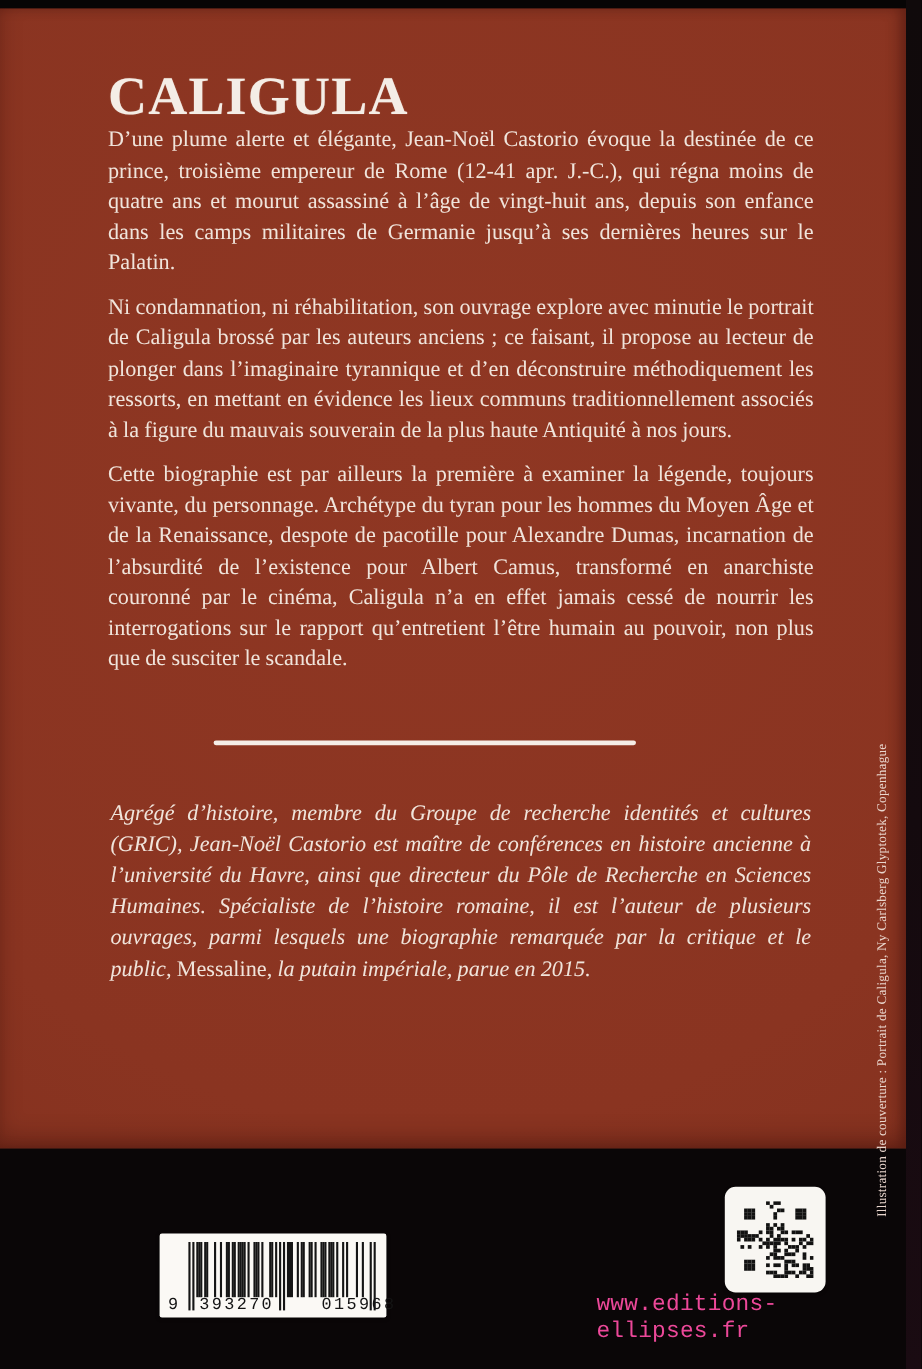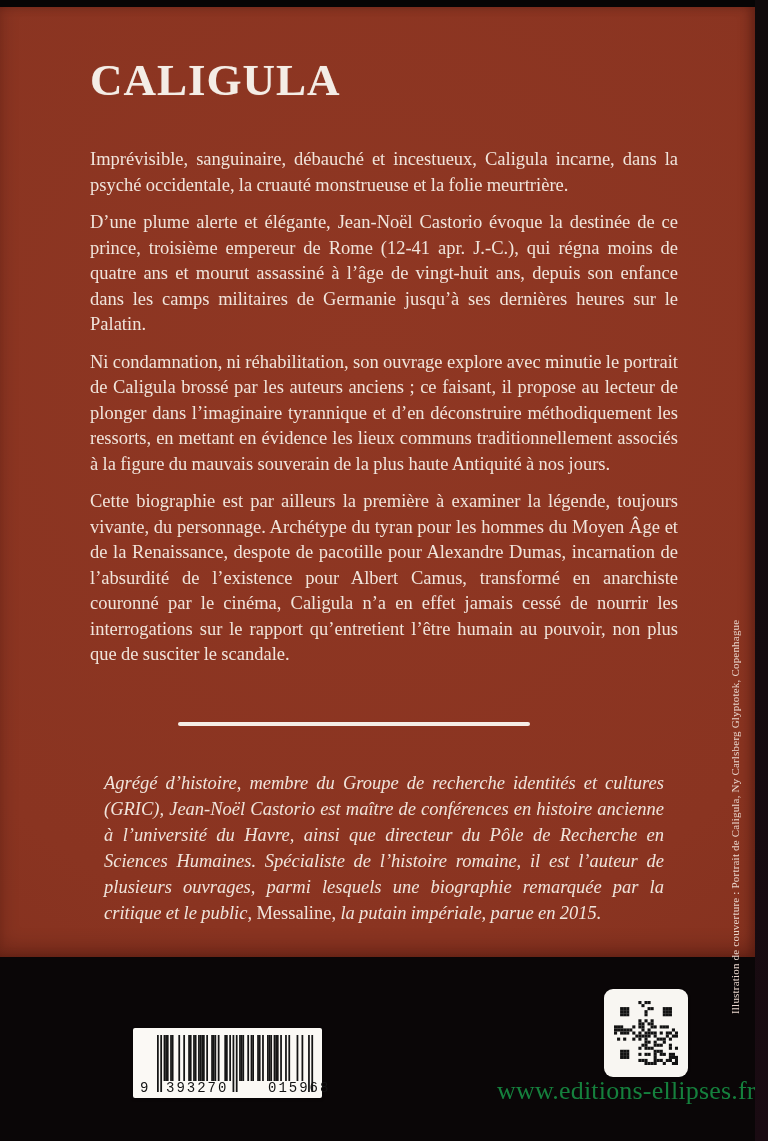--- a/index.html
+++ b/index.html
@@ -25,21 +25,21 @@
   .para{
     margin:0 0 12px 0;font-size:18.5px;line-height:25.5px;text-align:justify;
     color:#f0e4db;word-spacing:-0.3px;
   }
   .para.first{margin-top:42px;}
   .divider{
     width:352px;height:4px;background:#f5ede6;border-radius:2px;
     margin:54px 0 44px 88px;
   }
   .bio{
-    margin:14px;font-size:18.5px;line-height:26px;font-style:italic;
+    margin:2px;font-size:18.5px;line-height:26px;font-style:italic;
     text-align:justify;color:#f0e4db;word-spacing:-0.3px;
   }
   .bio .roman{font-style:normal;}
   .credit{
     position:absolute;left:729px;top:1014px;white-space:nowrap;
     transform:rotate(-90deg);transform-origin:0 0;
     font-size:11px;letter-spacing:.2px;color:#e9d6cd;z-index:6;
   }
   .barcode-label{
     position:absolute;left:133px;top:1028px;width:189px;height:70px;
@@ -52,34 +52,34 @@
   }
   .bc-d0{position:absolute;left:7px;top:0;}
   .bc-d1{position:absolute;left:33px;top:0;letter-spacing:2px;}
   .bc-d2{position:absolute;left:110px;top:0;letter-spacing:2px;margin-left:25px;}
   .qr-box{
     position:absolute;left:604px;top:989px;width:84px;height:88px;
     background:#f8f6f2;border-radius:9px;box-shadow:0 1px 3px rgba(0,0,0,.3);
   }
   .qr-box svg{position:absolute;left:10px;top:12px;}
   .website{
-    position:absolute;left:497px;top:1076px;font-size:26px;color:#15803d;
+    position:absolute;left:497px;top:1076px;font-size:19px;color:#ec4899;
     letter-spacing:.2px;
+    font-family:Liberation Mono, monospace;
   }
 </style>
 </head>
 <body>
 
 <div class="edge-top"></div>
 <div class="edge-right"></div>
 
 <div class="cover">
   <div class="content">
     <h1 class="title">CALIGULA</h1>
-    <p class="para first">Imprévisible, sanguinaire, débauché et incestueux, Caligula incarne, dans la psyché occidentale, la cruauté monstrueuse et la folie meurtrière.</p>
     <p class="para">D’une plume alerte et élégante, Jean-Noël Castorio évoque la destinée de ce prince, troisième empereur de Rome (12-41 apr. J.-C.), qui régna moins de quatre ans et mourut assassiné à l’âge de vingt-huit ans, depuis son enfance dans les camps militaires de Germanie jusqu’à ses dernières heures sur le Palatin.</p>
     <p class="para">Ni condamnation, ni réhabilitation, son ouvrage explore avec minutie le portrait de Caligula brossé par les auteurs anciens ; ce faisant, il propose au lecteur de plonger dans l’imaginaire tyrannique et d’en déconstruire méthodiquement les ressorts, en mettant en évidence les lieux communs traditionnellement associés à la figure du mauvais souverain de la plus haute Antiquité à nos jours.</p>
     <p class="para">Cette biographie est par ailleurs la première à examiner la légende, toujours vivante, du personnage. Archétype du tyran pour les hommes du Moyen Âge et de la Renaissance, despote de pacotille pour Alexandre Dumas, incarnation de l’absurdité de l’existence pour Albert Camus, transformé en anarchiste couronné par le cinéma, Caligula n’a en effet jamais cessé de nourrir les interrogations sur le rapport qu’entretient l’être humain au pouvoir, non plus que de susciter le scandale.</p>
     <div class="divider"></div>
     <p class="bio"><span>Agrégé d’histoire, membre du Groupe de recherche identités et cultures (GRIC), Jean-Noël Castorio est maître de conférences en histoire ancienne à l’université du Havre, ainsi que directeur du Pôle de Recherche en Sciences Humaines. Spécialiste de l’histoire romaine, il est l’auteur de plusieurs ouvrages, parmi lesquels une biographie remarquée par la critique et le public, </span><span class="roman">Messaline,</span><span> la putain impériale, parue en 2015.</span></p>
   </div>
 </div>
 
 <div class="credit">Illustration de couverture : Portrait de Caligula, Ny Carlsberg Glyptotek, Copenhague</div>
 

